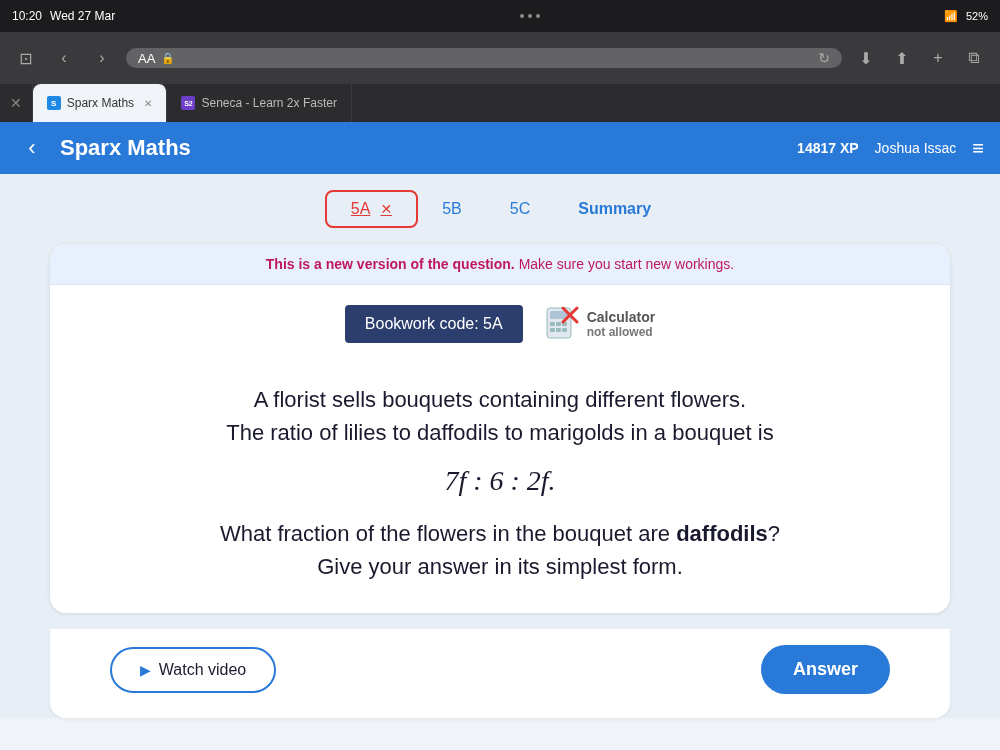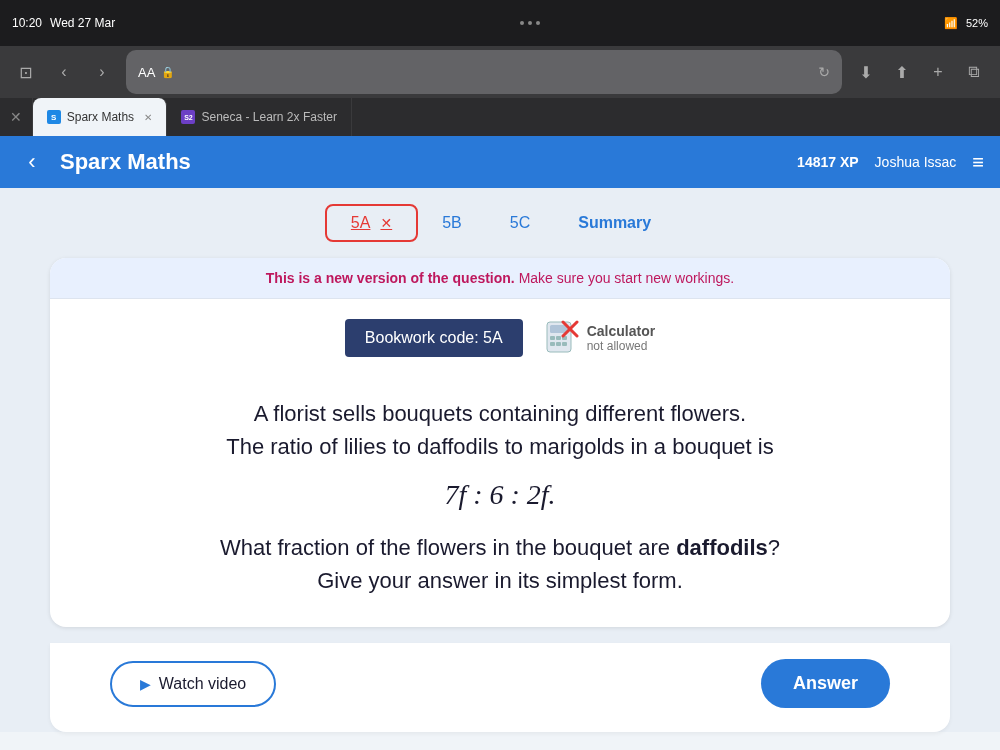--- a/index.html
+++ b/index.html
@@ -1,21 +1,21 @@
 <!DOCTYPE html>
 <html><head>
   <meta charset="utf-8">
   <style>
     * { margin: 0; padding: 0; box-sizing: border-box; }
     body { width: 1000px; height: 750px; overflow: hidden; font-family: -apple-system, BlinkMacSystemFont, 'Segoe UI', sans-serif; background: #f0f4f8; }
 
     
     .status-bar {
       background: #1c1c1e;
-      height: 46px;
+      height: 32px;
       display: flex;
       align-items: center;
       justify-content: space-between;
       padding: 0 12px;
       color: white;
       font-size: 12px;
     }
     .status-left { display: flex; align-items: center; gap: 8px; }
     .status-center { display: flex; gap: 4px; }
     .status-dot { width: 4px; height: 4px; background: #888; border-radius: 50%; }
@@ -46,21 +46,21 @@
       background: transparent;
       border: none;
       color: #aaa;
       font-size: 16px;
       cursor: pointer;
     }
     .address-bar {
       flex: 1;
       background: #636366;
       border-radius: 10px;
-      height: 44px;
+      height: 20px;
       display: flex;
       align-items: center;
       padding: 0 12px;
       gap: 6px;
       color: white;
       font-size: 14px;
     }
     .aa-label { color: white; font-size: 13px; }
     .lock-icon { color: #aaa; font-size: 11px; }
     .url-text { color: white; font-size: 14px; flex: 1; text-align: center; }
@@ -356,21 +356,21 @@
           <rect x="19" y="16" width="5" height="4" rx="1" fill="#9bb"></rect>
           <rect x="7" y="22" width="5" height="4" rx="1" fill="#9bb"></rect>
           <rect x="13" y="22" width="5" height="4" rx="1" fill="#9bb"></rect>
           <rect x="19" y="22" width="5" height="4" rx="1" fill="#9bb"></rect>
 
           <line x1="20" y1="2" x2="34" y2="16" stroke="#e53935" stroke-width="3" stroke-linecap="round"></line>
           <line x1="34" y1="2" x2="20" y2="16" stroke="#e53935" stroke-width="3" stroke-linecap="round"></line>
         </svg>
         <div>
           <div style="font-weight:600; font-size:14px;">Calculator</div>
-          <div style="font-size:12px; color:#777;">not allowed</div>
+          <div style="font-size:12px; color:#777;font-weight:bold;">not allowed</div>
         </div>
       </div>
     </div>
 
     <div class="question-body">
       <p class="question-text">
         <span>A florist sells bouquets containing different flowers.</span><br>
         <span>The ratio of lilies to daffodils to marigolds in a bouquet is</span>
       </p>
       <div class="math-display">

